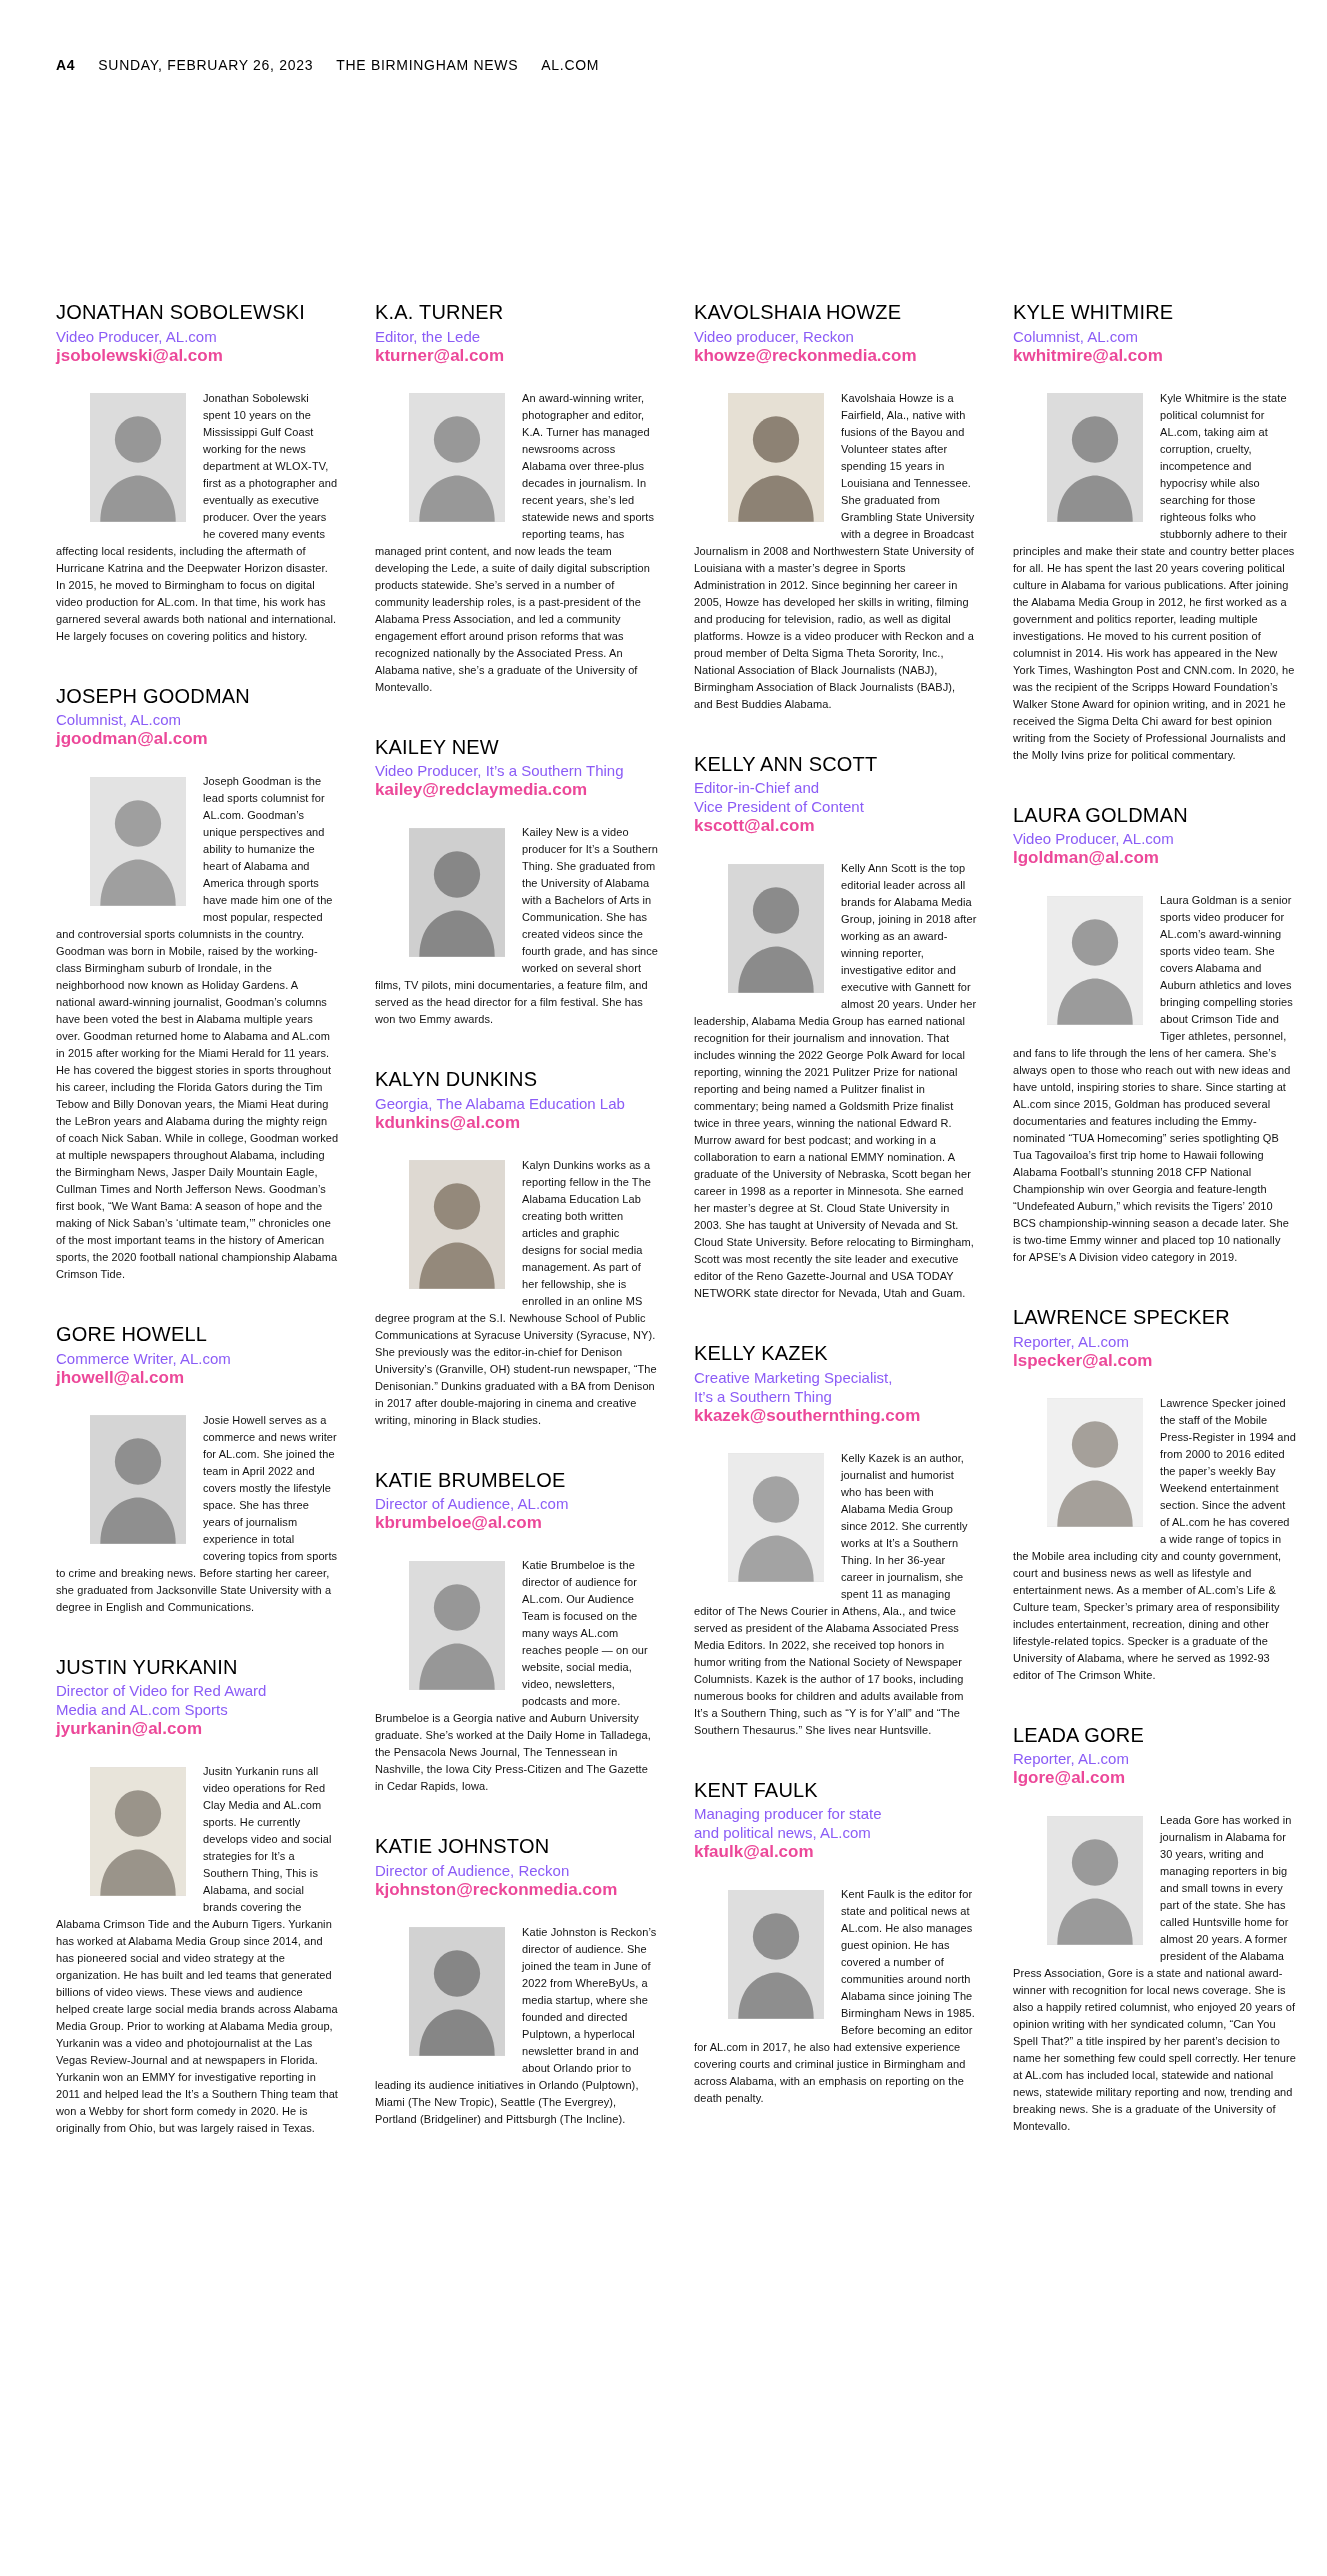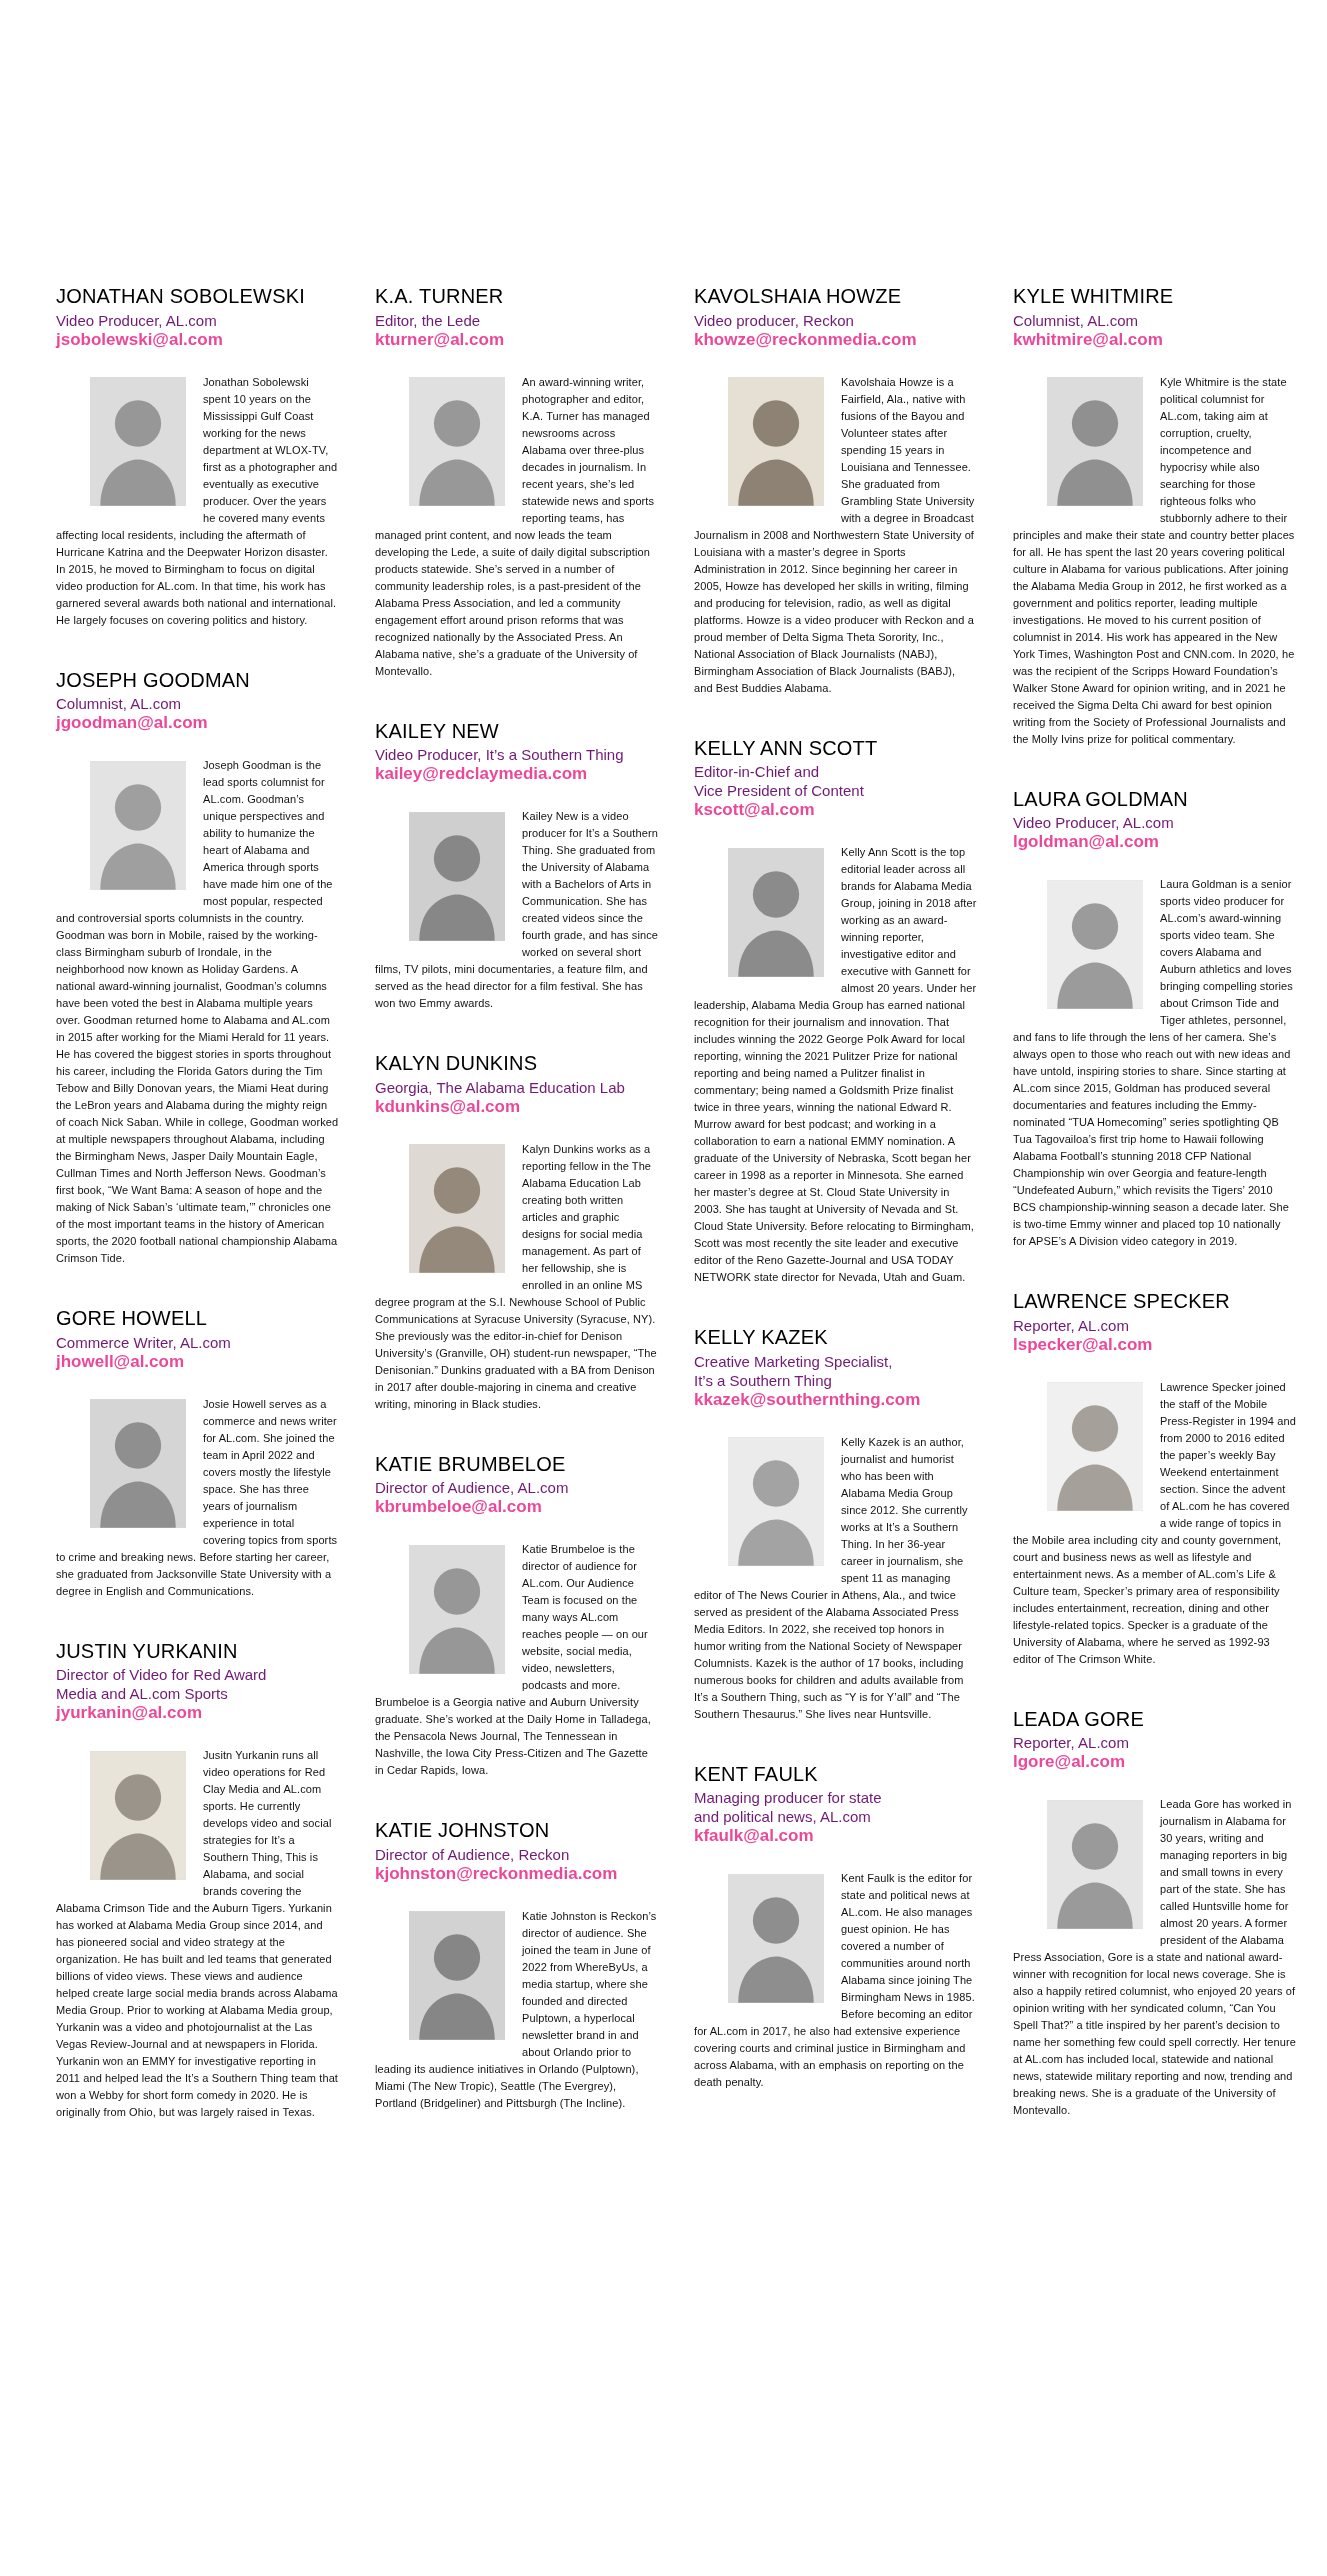--- a/index.html
+++ b/index.html
@@ -47,21 +47,21 @@
     font-weight: normal;
     letter-spacing: 0.2px;
     line-height: 23px;
     color: #000;
   }
   .ptitle {
     margin: 2.6px 0 0 0;
     font-size: 15px;
     line-height: 19px;
     white-space: pre-line;
-    color: #701a75;
+    color: #8b5cf6;
   }
   .pemail {
     margin: 0 0 0 0;
     font-size: 17px;
     font-weight: bold;
     line-height: 19px;
     color: #ec4899;
   }
   .bio { margin-top: 25px; }
   .bio::after { content: ""; display: block; clear: both; }
@@ -82,20 +82,26 @@
     hyphens: auto;
     -webkit-hyphens: auto;
     color: #121212;
   }
 </style>
 </head>
 <body>
 
 <div class="page">
 
+  <header class="masthead">
+    <span class="folio">A4</span>
+    <span>SUNDAY, FEBRUARY 26, 2023</span>
+    <span>THE BIRMINGHAM NEWS</span>
+    <span>AL.COM</span>
+  </header>
 
   <main class="columns">
 
     <section class="col">
 
       <article class="profile">
         <h2 class="pname">JONATHAN SOBOLEWSKI</h2>
         <p class="ptitle">Video Producer, AL.com</p>
         <p class="pemail">jsobolewski@al.com</p>
         <div class="bio">

